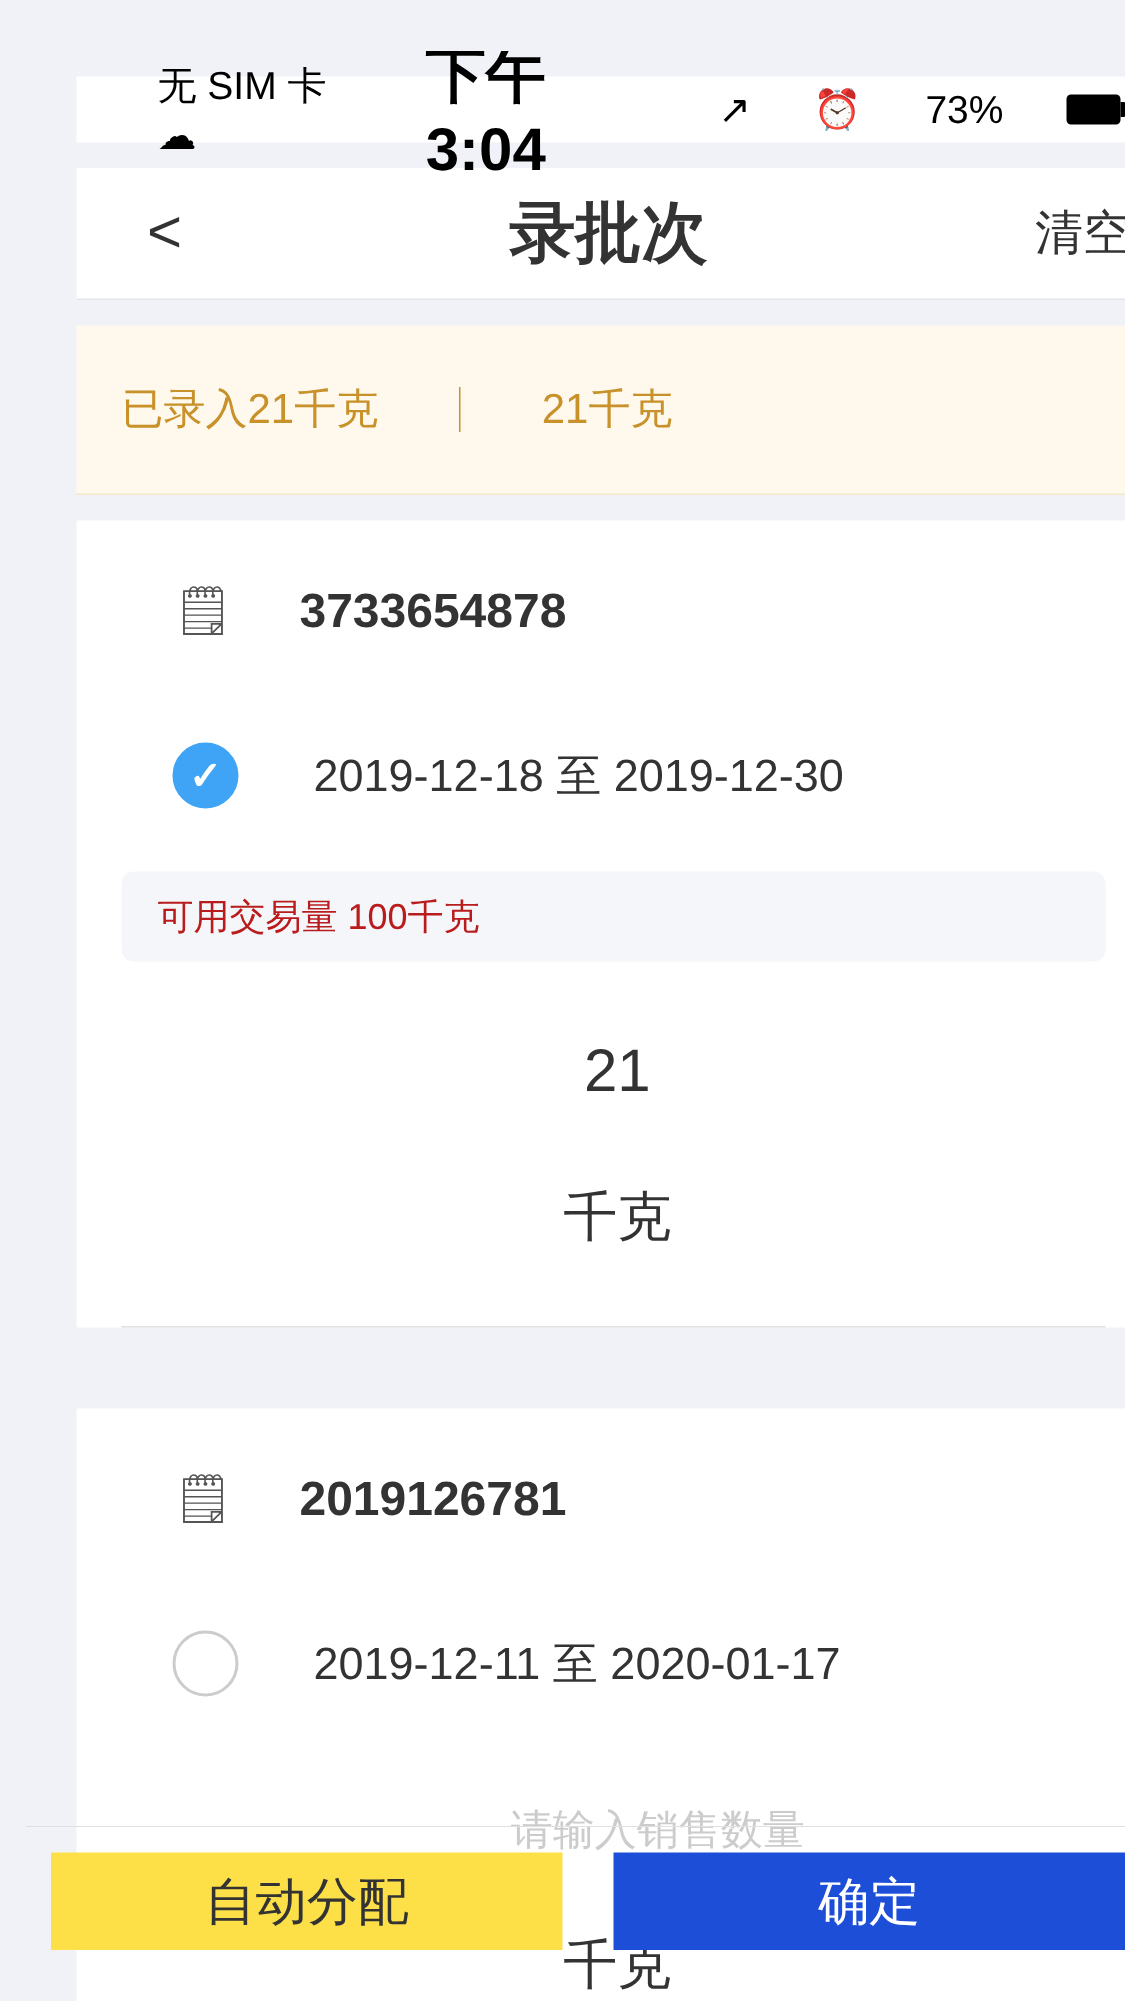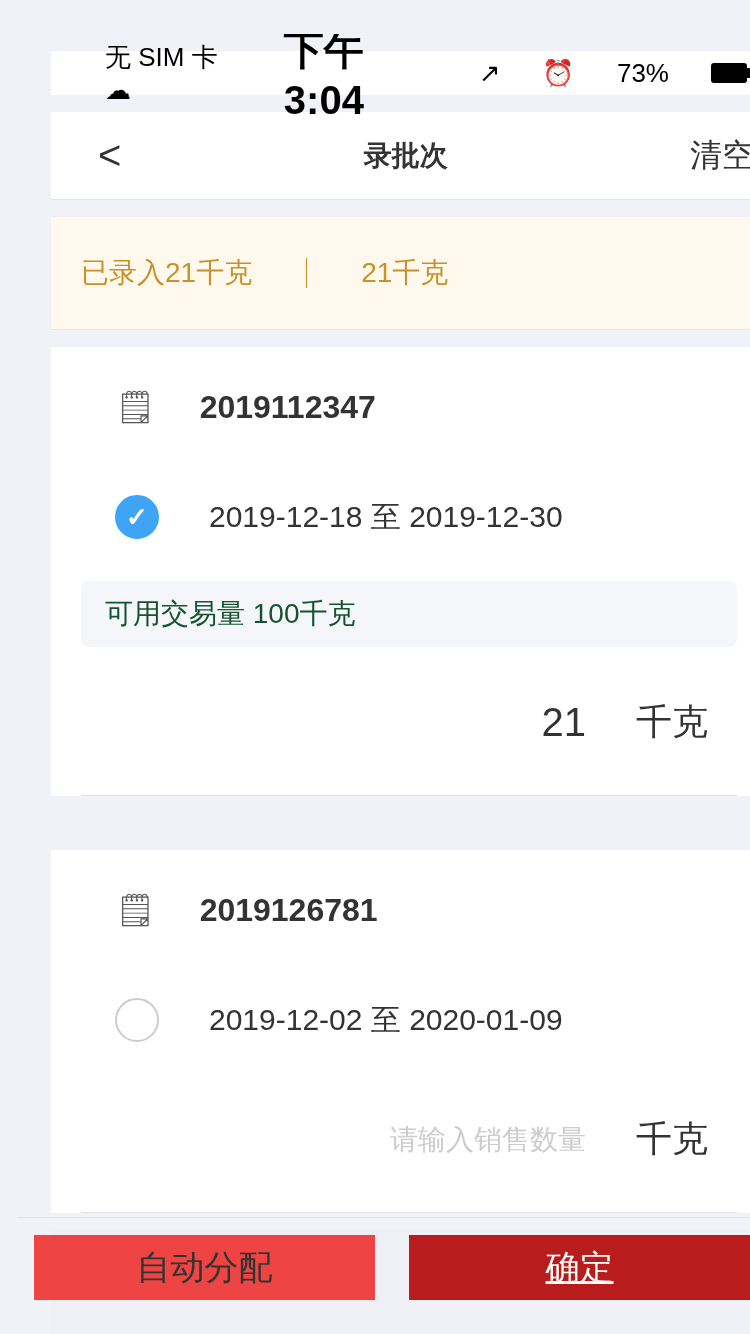--- a/index.html
+++ b/index.html
@@ -54,21 +54,21 @@
       justify-content: space-between;
       padding: 0 30px;
       border-bottom: 1px solid #e5e5e5;
     }
     .nav-back {
       font-size: 40px;
       color: #333;
       cursor: pointer;
     }
     .nav-title {
-      font-size: 28px;
+      font-size: 44px;
       font-weight: 600;
       color: #333;
     }
     .nav-action {
       font-size: 32px;
       color: #333;
       cursor: pointer;
     }
 
     
@@ -143,32 +143,33 @@
     .batch-date {
       font-size: 30px;
       color: #333;
     }
 
     .batch-qty-box {
       margin: 10px 30px 20px 30px;
       background: #f5f6fa;
       border-radius: 8px;
       padding: 14px 24px;
-      font-size: 28px;
-      color: #14532d;
+      font-size: 24px;
+      color: #b91c1c;
     }
 
     
     .input-row {
       padding: 14px 25px 14px 30px;
       display: flex;
       align-items: center;
       justify-content: flex-end;
       gap: 16px;
       background: #fff;
+      flex-direction: column;
     }
     .input-field {
       border: none;
       outline: none;
       font-size: 28px;
       color: #333;
       text-align: right;
       background: transparent;
       width: 250px;
     }
@@ -209,40 +210,39 @@
       position: fixed;
       bottom: 0;
       left: 0;
       width: 750px;
       height: 100px;
       display: flex;
       border-top: 1px solid #e0e0e0;
     }
     .btn-auto {
       flex: 1;
-      background: #ef4444;
+      background: #fde047;
       border: none;
       font-size: 34px;
       color: #333;
       cursor: pointer;
       display: flex;
       align-items: center;
       justify-content: center;
     }
     .btn-confirm {
       flex: 1;
-      background: #b91c1c;
+      background: #1d4ed8;
       border: none;
       font-size: 34px;
       color: #fff;
       cursor: pointer;
       display: flex;
       align-items: center;
       justify-content: center;
-      text-decoration: underline;
     }
     .battery-icon {
       display: inline-block;
       width: 36px;
       height: 20px;
       border: 2px solid #000;
       border-radius: 3px;
       position: relative;
       background: #000;
     }
@@ -282,21 +282,21 @@
 
 <div class="info-banner">
   <span class="info-item">已录入21千克</span>
   <div class="info-divider"></div>
   <span class="info-item">21千克</span>
 </div>
 
 <div class="batch-item">
   <div class="batch-header">
     <span class="batch-icon">🗒</span>
-    <span class="batch-number">2019112347</span>
+    <span class="batch-number">3733654878</span>
   </div>
   <div class="batch-date-row">
     <div class="radio-btn checked"></div>
     <span class="batch-date">2019-12-18 至 2019-12-30</span>
   </div>
   <div class="batch-qty-box">可用交易量 100千克</div>
   <div class="input-row">
     <span class="input-field-filled">21</span>
     <span class="unit-label">千克</span>
   </div>
@@ -305,21 +305,21 @@
 
 <div class="batch-separator"></div>
 
 <div class="batch-item">
   <div class="batch-header">
     <span class="batch-icon">🗒</span>
     <span class="batch-number">2019126781</span>
   </div>
   <div class="batch-date-row">
     <div class="radio-btn"></div>
-    <span class="batch-date">2019-12-02 至 2020-01-09</span>
+    <span class="batch-date">2019-12-11 至 2020-01-17</span>
   </div>
   <div class="input-row">
     <input class="input-field" type="text" placeholder="请输入销售数量" style="">
     <span class="unit-label">千克</span>
   </div>
   <div class="input-underline"></div>
 </div>
 
 <div class="footer-space"></div>
 

